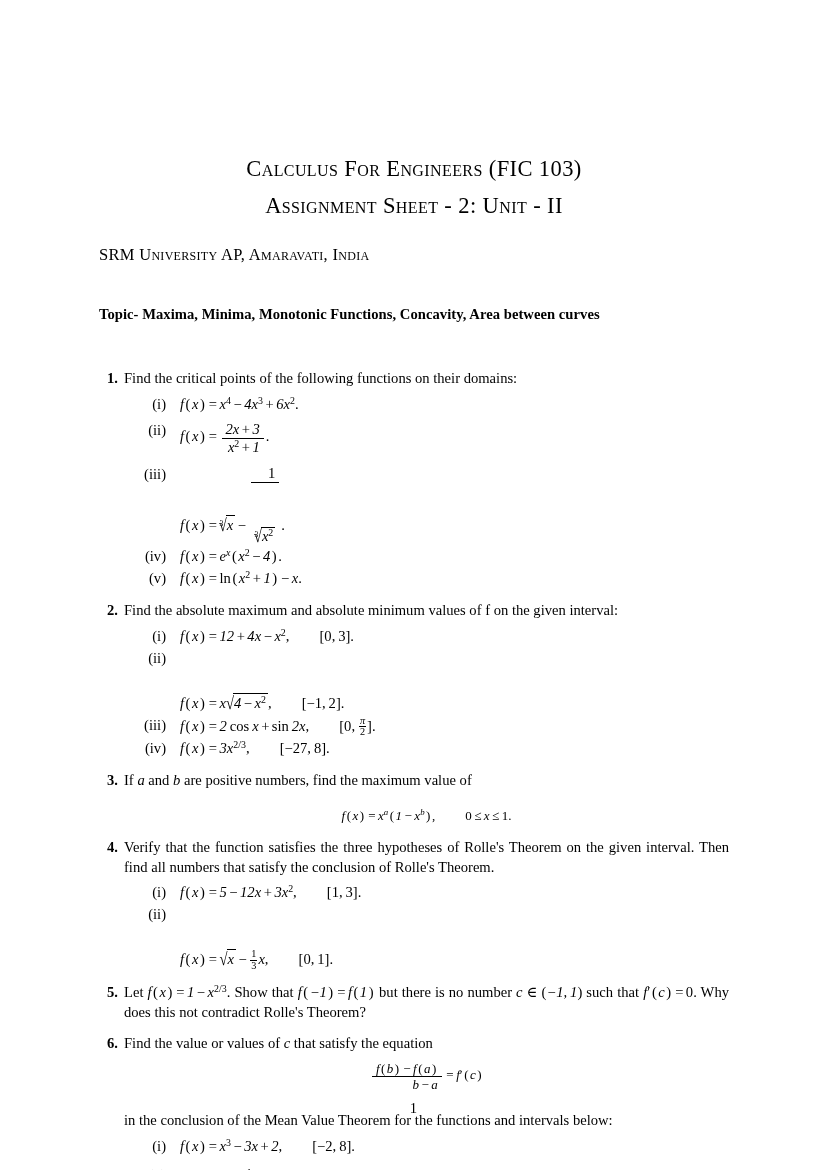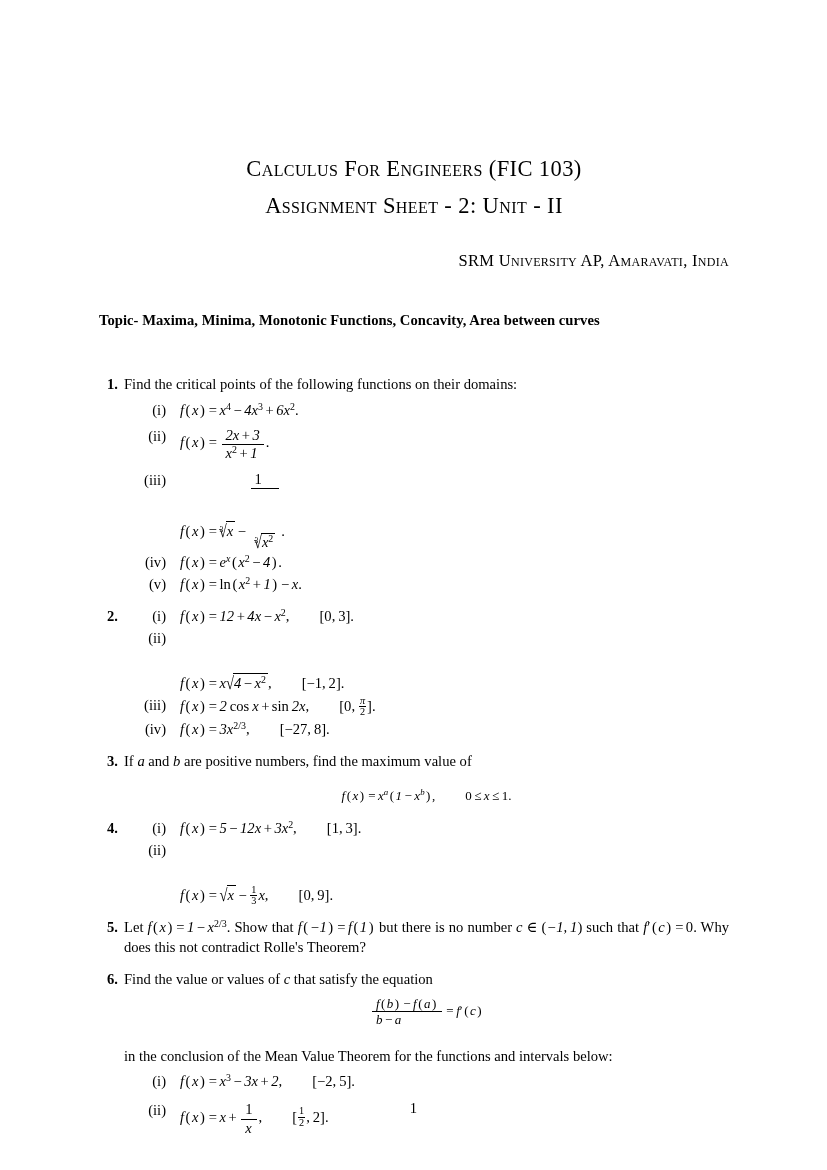--- a/index.html
+++ b/index.html
@@ -32,25 +32,25 @@
   .title-line {
     text-align: center;
     font-variant: small-caps;
     font-size: 22.5px;
     letter-spacing: 0.4px;
     line-height: 30px;
     white-space: nowrap;
   }
   .title-line.second { margin-top: 7px; }
   .affil {
-    text-align: right;
+    text-align: left;
     font-variant: small-caps;
     font-size: 16.5px;
     letter-spacing: 0.3px;
-    margin-top: 30px;
+    margin-top: 24px;
   }
   .topic {
     text-align: left;
     font-weight: bold;
     font-size: 14.6px;
     margin-top: 41px;
     letter-spacing: 0.05px;
   }
 
   
@@ -130,21 +130,21 @@
   .frac .den {
     display: block;
     border-top: 1px solid #000;
     padding: 0 1px;
   }
 
   
   .bfrac {
     display: inline-block;
     vertical-align: -0.75em;
-    text-align: left;
+    text-align: right;
     line-height: 1.18;
     margin: 0 2px;
   }
   .bfrac .num { display: block; padding: 0 4px; }
   .bfrac .den {
     display: block;
     border-top: 1.1px solid #000;
     padding: 0 4px;
   }
 
@@ -222,20 +222,21 @@
           <div class="sub">
             <span class="rom">(v)</span>
             <span class="math">f<span class="opn">(</span>x<span class="opn">)</span><span class="op">=</span><span class="up">ln</span><span class="opn">(</span>x<sup class="ex">2</sup><span class="op">+</span>1<span class="opn">)</span><span class="op">−</span>x<span class="up">.</span></span>
           </div>
 
         </div>
       </div>
 
       <div class="q">
         <span class="qnum">2.</span>
+        <div class="qtext nojust">Find the absolute maximum and absolute minimum values of f on the given interval:</div>
         <div class="subs">
 
           <div class="sub">
             <span class="rom">(i)</span>
             <span class="math">f<span class="opn">(</span>x<span class="opn">)</span><span class="op">=</span>12<span class="op">+</span>4x<span class="op">−</span>x<sup class="ex">2</sup><span class="up">,</span><span class="gap"></span><span class="up">[0, 3].</span></span>
           </div>
 
           <div class="sub">
             <span class="rom">(ii)</span>
             <span class="math">f<span class="opn">(</span>x<span class="opn">)</span><span class="op">=</span>x<span class="sqrt"><span class="sign">√</span><span class="rad">4<span class="op">−</span>x<sup class="ex">2</sup></span></span><span class="up">,</span><span class="gap"></span><span class="up">[−1, 2].</span></span>
@@ -257,30 +258,31 @@
       <div class="q">
         <span class="qnum">3.</span>
         <div class="qtext nojust">If <span class="math">a</span> and <span class="math">b</span> are positive numbers, find the maximum value of</div>
         <div class="display">
           <span class="math">f<span class="opn">(</span>x<span class="opn">)</span><span class="op">=</span>x<sup class="ex"><span class="math">a</span></sup><span class="opn">(</span>1<span class="op">−</span>x<sup class="ex"><span class="math">b</span></sup><span class="opn">)</span><span class="up">,</span></span><span class="gap"></span><span class="math"><span class="up">0</span><span class="op">≤</span>x<span class="op">≤</span><span class="up">1.</span></span>
         </div>
       </div>
 
       <div class="q">
         <span class="qnum">4.</span>
+        <div class="qtext">Verify that the function satisfies the three hypotheses of Rolle's Theorem on the given interval. Then find all numbers that satisfy the conclusion of Rolle's Theorem.</div>
         <div class="subs">
 
           <div class="sub">
             <span class="rom">(i)</span>
             <span class="math">f<span class="opn">(</span>x<span class="opn">)</span><span class="op">=</span>5<span class="op">−</span>12x<span class="op">+</span>3x<sup class="ex">2</sup><span class="up">,</span><span class="gap"></span><span class="up">[1, 3].</span></span>
           </div>
 
           <div class="sub">
             <span class="rom">(ii)</span>
-            <span class="math">f<span class="opn">(</span>x<span class="opn">)</span><span class="op">=</span><span class="sqrt"><span class="sign">√</span><span class="rad">x</span></span><span class="op">−</span><span class="frac"><span class="num up">1</span><span class="den up">3</span></span>x<span class="up">,</span><span class="gap"></span><span class="up">[0, 9].</span></span>
+            <span class="math">f<span class="opn">(</span>x<span class="opn">)</span><span class="op">=</span><span class="sqrt"><span class="sign">√</span><span class="rad">x</span></span><span class="op">−</span><span class="frac"><span class="num up">1</span><span class="den up">3</span></span>x<span class="up">,</span><span class="gap"></span><span class="up">[0, 1].</span></span>
           </div>
 
         </div>
       </div>
 
       <div class="q">
         <span class="qnum">5.</span>
         <div class="qtext">Let <span class="math">f<span class="opn">(</span>x<span class="opn">)</span><span class="op">=</span>1<span class="op">−</span>x<sup class="ex">2/3</sup></span>. Show that <span class="math">f<span class="opn">(</span>−1<span class="opn">)</span><span class="op">=</span>f<span class="opn">(</span>1<span class="opn">)</span></span> but there is no number <span class="math">c</span> <span class="up">∈</span> <span class="math"><span class="up">(</span>−1, 1<span class="up">)</span></span> such that <span class="math">f<span class="up">′</span><span class="opn">(</span>c<span class="opn">)</span><span class="op">=</span><span class="up">0</span></span>. Why does this not contradict Rolle's Theorem?</div>
       </div>
 
@@ -288,21 +290,21 @@
         <span class="qnum">6.</span>
         <div class="qtext nojust">Find the value or values of <span class="math">c</span> that satisfy the equation</div>
         <div class="display mvt">
           <span class="math"><span class="bfrac"><span class="num">f<span class="opn">(</span>b<span class="opn">)</span><span class="op">−</span>f<span class="opn">(</span>a<span class="opn">)</span></span><span class="den">b<span class="op">−</span>a</span></span><span class="op">=</span>f<span class="up">′</span><span class="opn">(</span>c<span class="opn">)</span></span>
         </div>
         <div class="qtext nojust">in the conclusion of the Mean Value Theorem for the functions and intervals below:</div>
         <div class="subs">
 
           <div class="sub">
             <span class="rom">(i)</span>
-            <span class="math">f<span class="opn">(</span>x<span class="opn">)</span><span class="op">=</span>x<sup class="ex">3</sup><span class="op">−</span>3x<span class="op">+</span>2<span class="up">,</span><span class="gap"></span><span class="up">[−2, 5].</span></span>
+            <span class="math">f<span class="opn">(</span>x<span class="opn">)</span><span class="op">=</span>x<sup class="ex">3</sup><span class="op">−</span>3x<span class="op">+</span>2<span class="up">,</span><span class="gap"></span><span class="up">[−2, 8].</span></span>
           </div>
 
           <div class="sub taller">
             <span class="rom">(ii)</span>
             <span class="math">f<span class="opn">(</span>x<span class="opn">)</span><span class="op">=</span>x<span class="op">+</span><span class="bfrac"><span class="num up">1</span><span class="den">x</span></span><span class="up">,</span><span class="gap"></span><span class="up">[<span class="frac"><span class="num up">1</span><span class="den up">2</span></span>, 2].</span></span>
           </div>
 
         </div>
       </div>
 

